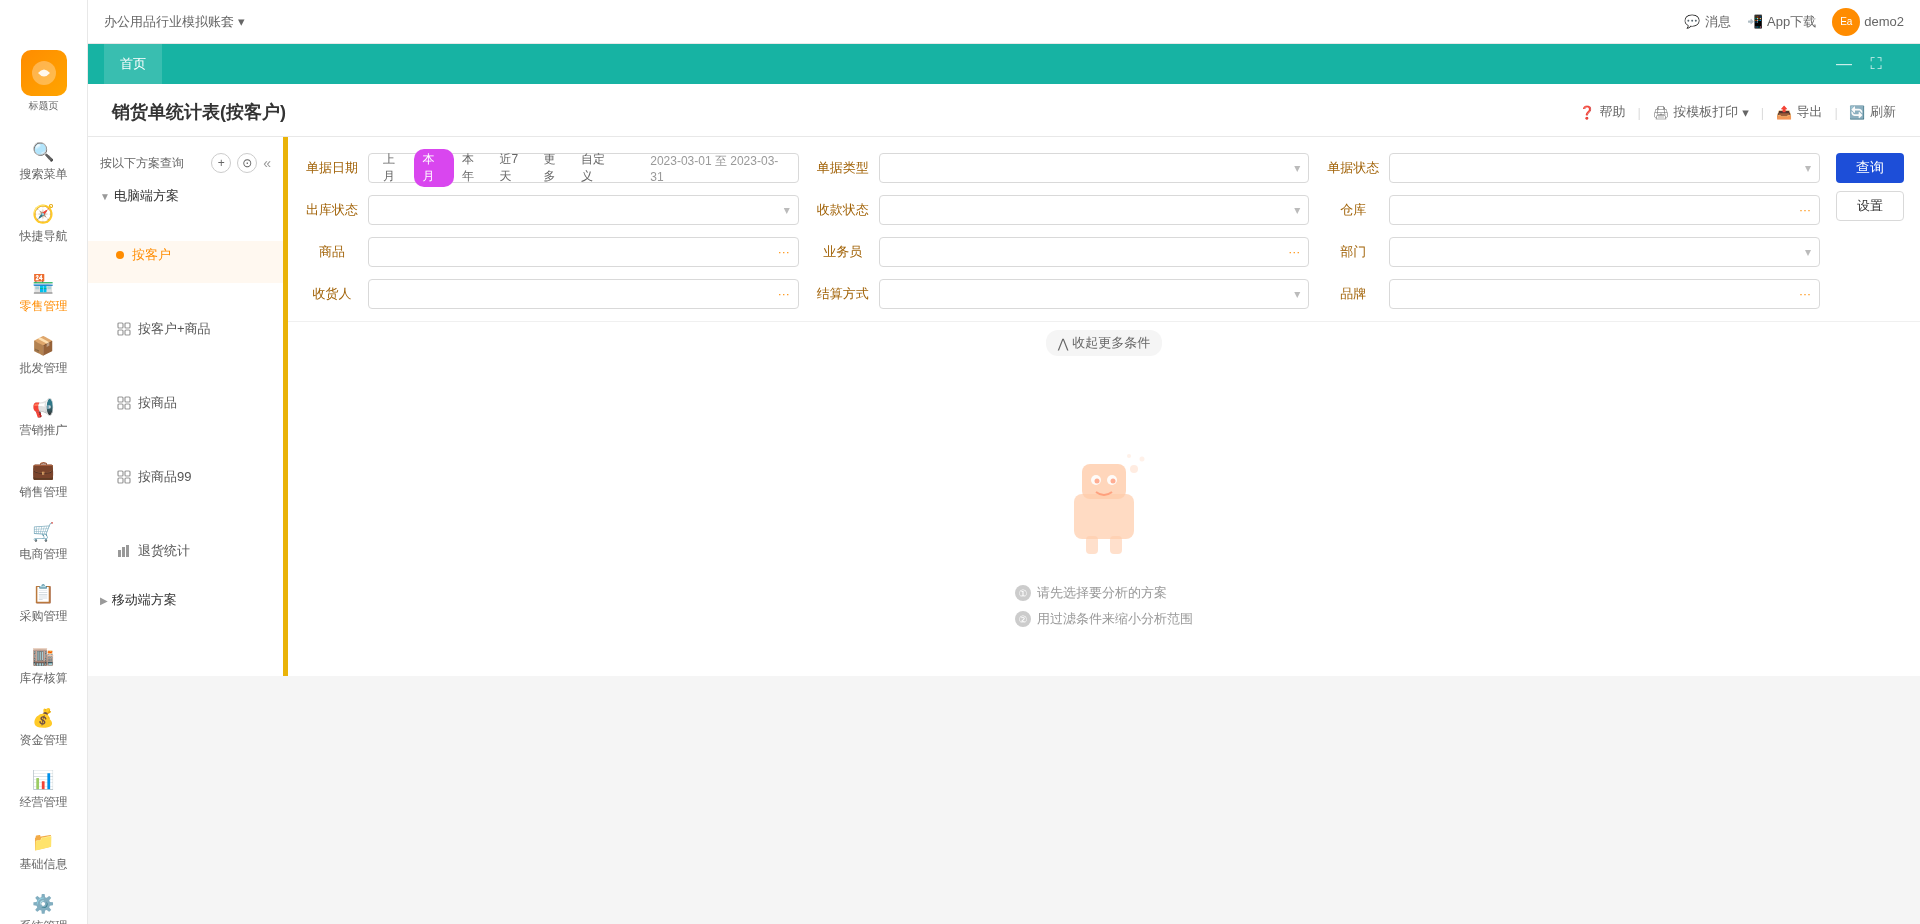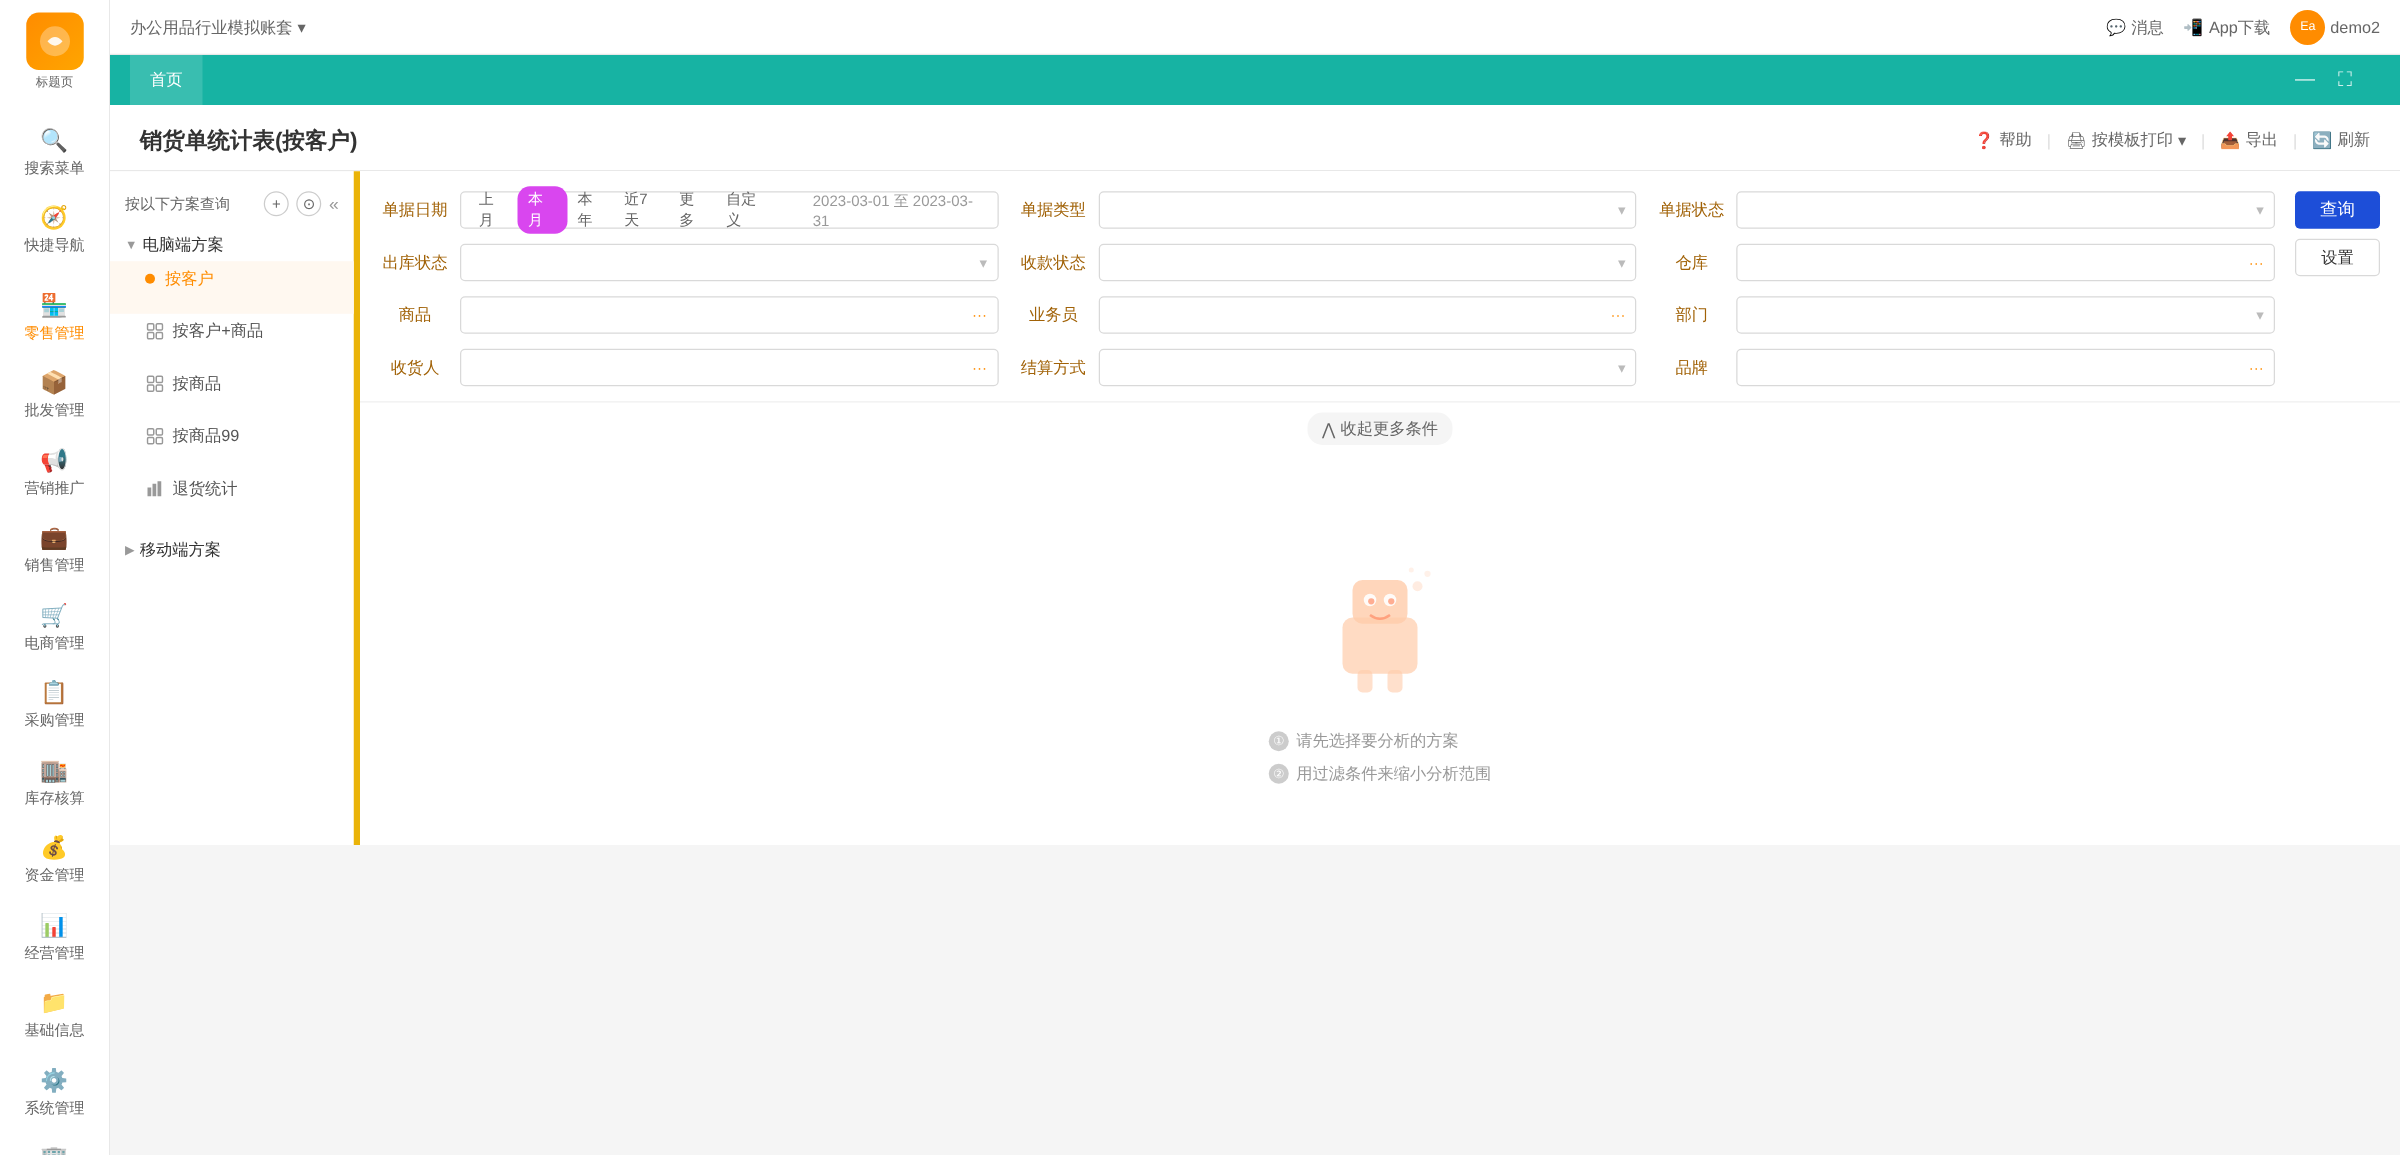--- a/index.html
+++ b/index.html
@@ -1,20 +1,20 @@
 <!DOCTYPE html>
 <html><head>
   <meta charset="utf-8">
   <style>
     * { box-sizing: border-box; margin: 0; padding: 0; }
     body { font-family: 'Microsoft YaHei', Arial, sans-serif; font-size: 13px; background: #f0f2f5; color: #333; display: flex; height: 924px; overflow: hidden; }
 
     
     .sidebar { width: 88px; background: #fff; display: flex; flex-direction: column; align-items: center; border-right: 1px solid #e8e8e8; height: 100%; overflow-y: auto; flex-shrink: 0; }
-    .sidebar-logo { width: 100%; padding: 10px 8px; display: flex; flex-direction: column; align-items: center; cursor: pointer; }
+    .sidebar-logo { width: 100%; padding: 10px 8px; display: flex; flex-direction: column; align-items: center; cursor: pointer; margin-top: 40px; }
     .logo-icon { width: 46px; height: 46px; background: linear-gradient(135deg, #ff8c00, #ffa500); border-radius: 10px; display: flex; align-items: center; justify-content: center; color: white; font-size: 18px; font-weight: bold; }
     .logo-text { font-size: 10px; color: #666; margin-top: 3px; text-align: center; }
     .sidebar-divider { width: 80%; height: 1px; background: #f0f0f0; margin: 4px 0; }
     .sidebar-item { width: 100%; padding: 10px 4px; display: flex; flex-direction: column; align-items: center; cursor: pointer; color: #666; font-size: 12px; transition: color 0.2s; }
     .sidebar-item.active { color: #ff8c00; }
     .sidebar-item-icon { font-size: 18px; margin-bottom: 3px; }
 
     
     .main { flex: 1; display: flex; flex-direction: column; overflow: hidden; }
 
@@ -49,21 +49,21 @@
     .scheme-panel-header { display: flex; align-items: center; justify-content: space-between; padding: 6px 12px; font-size: 13px; color: #333; }
     .scheme-panel-header-label { font-size: 12px; color: #666; }
     .scheme-panel-actions { display: flex; align-items: center; gap: 6px; }
     .scheme-action-btn { width: 20px; height: 20px; border-radius: 50%; border: 1px solid #ccc; display: flex; align-items: center; justify-content: center; cursor: pointer; font-size: 12px; color: #666; }
     .scheme-collapse-btn { cursor: pointer; color: #999; font-size: 14px; }
 
     .scheme-group { padding: 4px 0; }
     .scheme-group-header { display: flex; align-items: center; padding: 4px 12px; cursor: pointer; color: #333; font-size: 13px; }
     .scheme-group-arrow { margin-right: 4px; font-size: 10px; color: #999; }
 
-    .scheme-item { display: flex; align-items: center; padding: 5px 12px 19px 28px; cursor: pointer; color: #555; font-size: 13px; }
+    .scheme-item { display: flex; align-items: center; padding: 5px 12px 19px 28px; cursor: pointer; color: #555; font-size: 13px; margin-top: 32px; }
     .scheme-item.active { color: #ff8c00; background: #fff8f0; }
     .scheme-item-icon { width: 16px; height: 16px; margin-right: 6px; display: flex; align-items: center; justify-content: center; font-size: 12px; }
     .scheme-item-dot { width: 8px; height: 8px; border-radius: 50%; background: #ff8c00; margin-right: 8px; }
     .filter-row { display: flex; align-items: center; margin-bottom: 12px; gap: 0; }
     .filter-item { display: flex; align-items: center; flex: 1; min-width: 0; }
     .filter-label { color: #a16207; font-size: 13px; white-space: nowrap; margin-right: 8px; min-width: 56px; text-align: center; }
     .filter-control { flex: 1; height: 30px; border: 1px solid #d9d9d9; border-radius: 4px; display: flex; align-items: center; padding: 0 8px; background: #fff; cursor: pointer; font-size: 13px; color: #333; position: relative; }
     .filter-control .placeholder { color: #bbb; }
     .filter-control-suffix { margin-left: auto; color: #bbb; font-size: 12px; }
     .filter-gap { width: 16px; flex-shrink: 0; }

